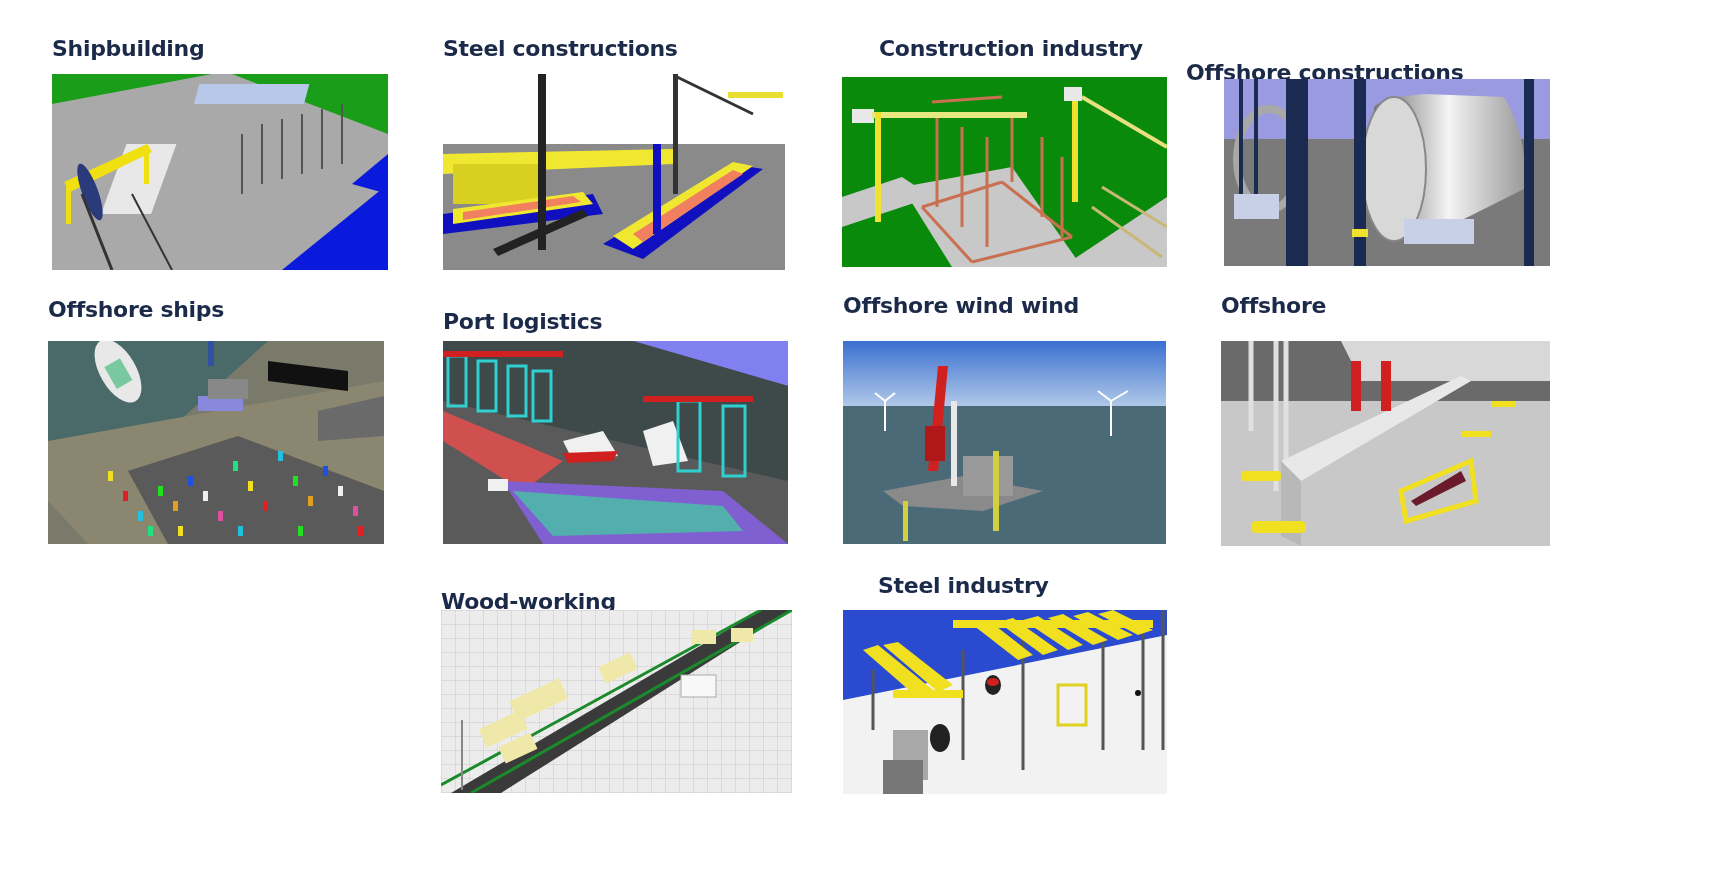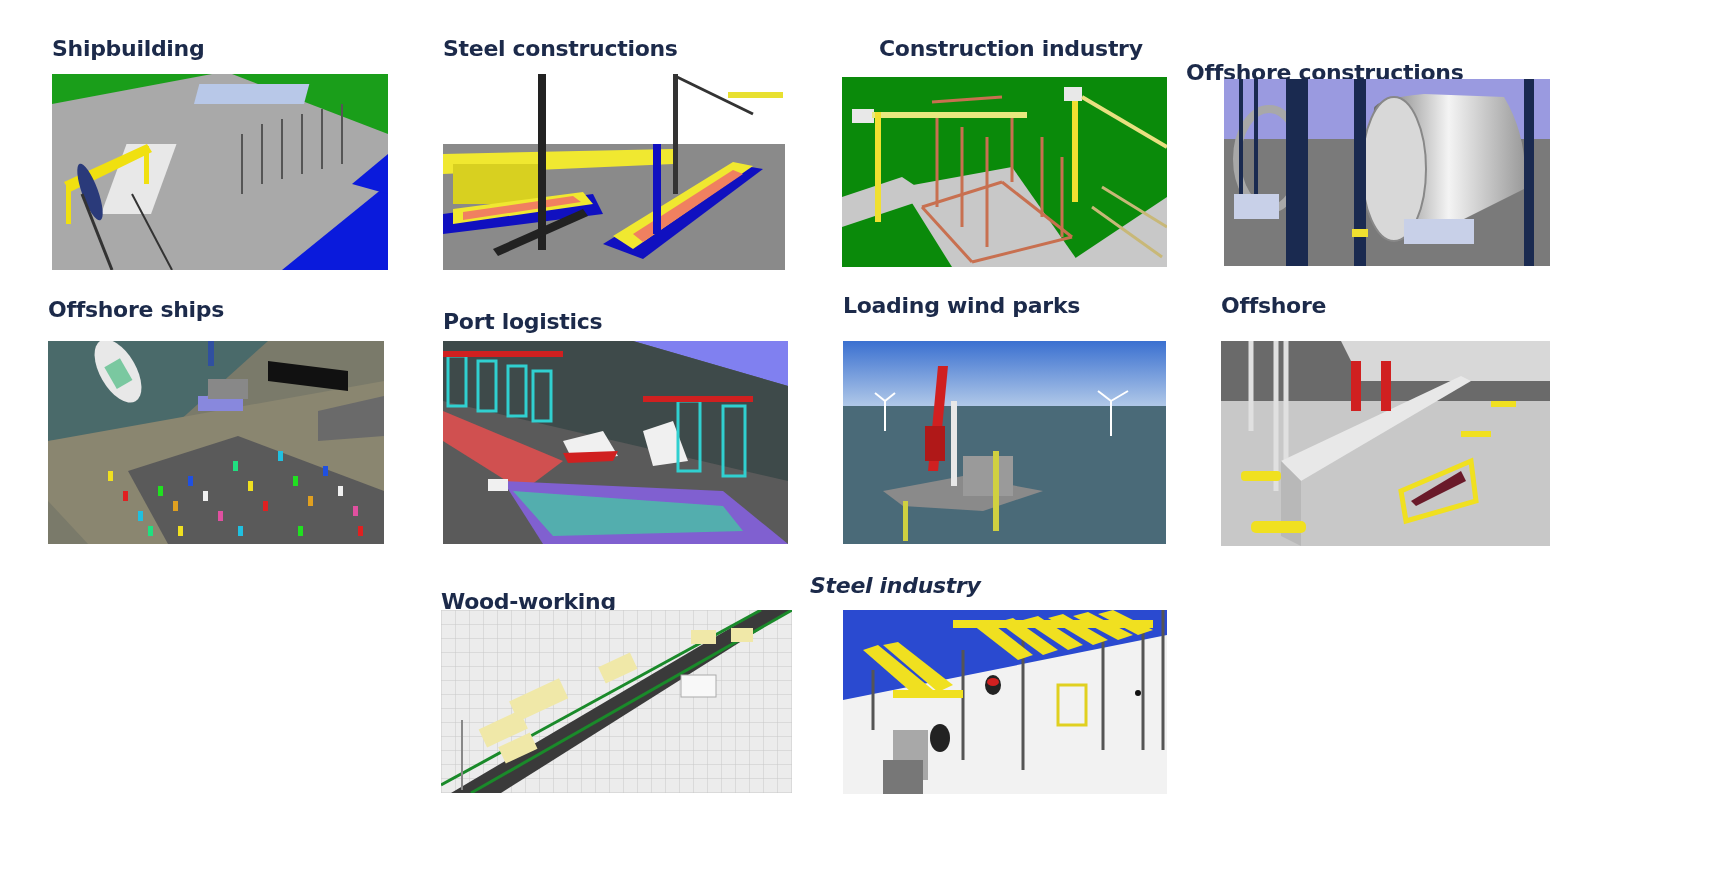--- a/index.html
+++ b/index.html
@@ -190,21 +190,21 @@
           <rect x="280" y="65" width="22" height="70"></rect>
       </g>
       <rect x="0" y="10" width="120" height="6" fill="#d02020"></rect>
       <rect x="200" y="55" width="110" height="6" fill="#d02020"></rect>
       <rect x="45" y="138" width="20" height="12" fill="#f0f0f0"></rect>
     </svg>
   </div>
 </div>
 
 <div class="tile">
-  <div class="tile-title" style="left:843px;top:290px;width:323px;">Loading wind parks</div>
+  <div class="tile-title" style="left:843px;top:290px;width:323px;">Offshore wind wind</div>
   <div class="tile-img" style="left:843px;top:341px;width:323px;height:203px;">
     <svg viewBox="0 0 323 203" preserveAspectRatio="none">
       <defs>
         <linearGradient id="sky" x1="0" y1="0" x2="0" y2="1">
           <stop offset="0" stop-color="#3a70d0"></stop>
             <stop offset="1" stop-color="#b0c8e8"></stop>
         </linearGradient>
       </defs>
       <rect width="323" height="65" fill="url(#sky)"></rect>
       <rect y="65" width="323" height="138" fill="#4a6a78"></rect>
@@ -273,21 +273,21 @@
       <rect x="160" y="50" width="35" height="18" fill="#f0e8a8" transform="rotate(-25 175 60)"></rect>
       <rect x="250" y="20" width="25" height="14" fill="#f0e8a8"></rect>
       <rect x="290" y="18" width="22" height="14" fill="#f0e8a8"></rect>
       <rect x="240" y="65" width="35" height="22" fill="#f8f8f8" stroke="#aaa"></rect>
       <rect x="20" y="110" width="2" height="70" fill="#888"></rect>
     </svg>
   </div>
 </div>
 
 <div class="tile">
-  <div class="tile-title" style="left:810px;top:570px;width:324px;font-style:italic;">Steel industry</div>
+  <div class="tile-title" style="left:878px;top:570px;width:324px;">Steel industry</div>
   <div class="tile-img" style="left:843px;top:610px;width:324px;height:184px;">
     <svg viewBox="0 0 324 184" preserveAspectRatio="none">
       <rect width="324" height="184" fill="#f2f2f2"></rect>
       <polygon points="0,0 324,0 324,25 0,90" fill="#2a4ad0"></polygon>
       <g stroke="#555" stroke-width="3">
         <line x1="30" y1="60" x2="30" y2="120"></line>
           <line x1="120" y1="40" x2="120" y2="150"></line>
         <line x1="180" y1="30" x2="180" y2="160"></line>
           <line x1="260" y1="30" x2="260" y2="140"></line>
         <line x1="300" y1="20" x2="300" y2="140"></line>

